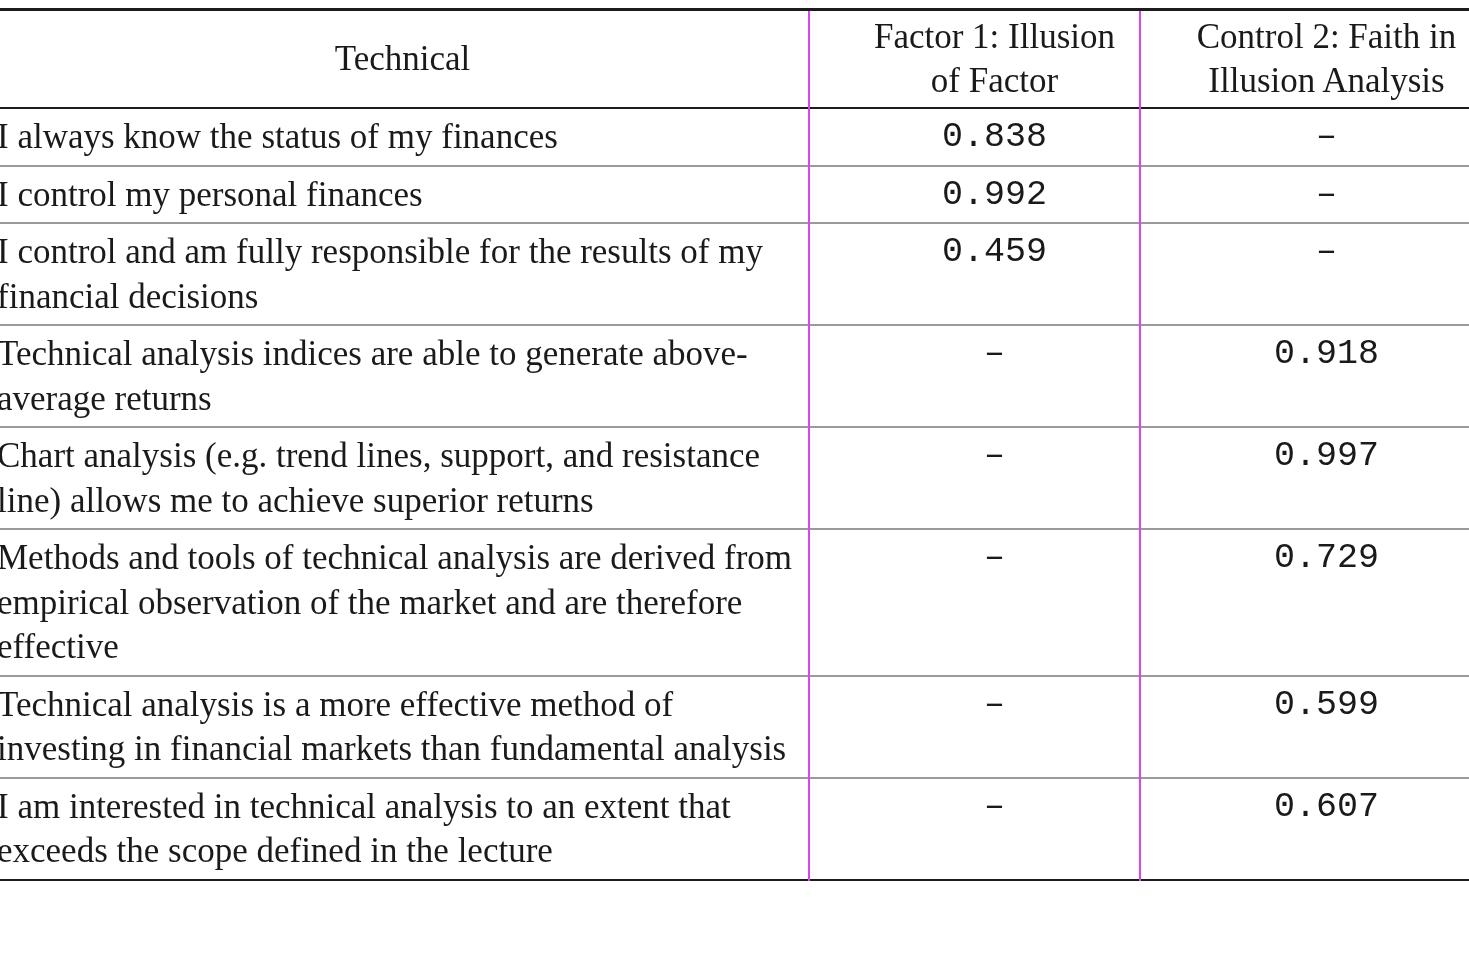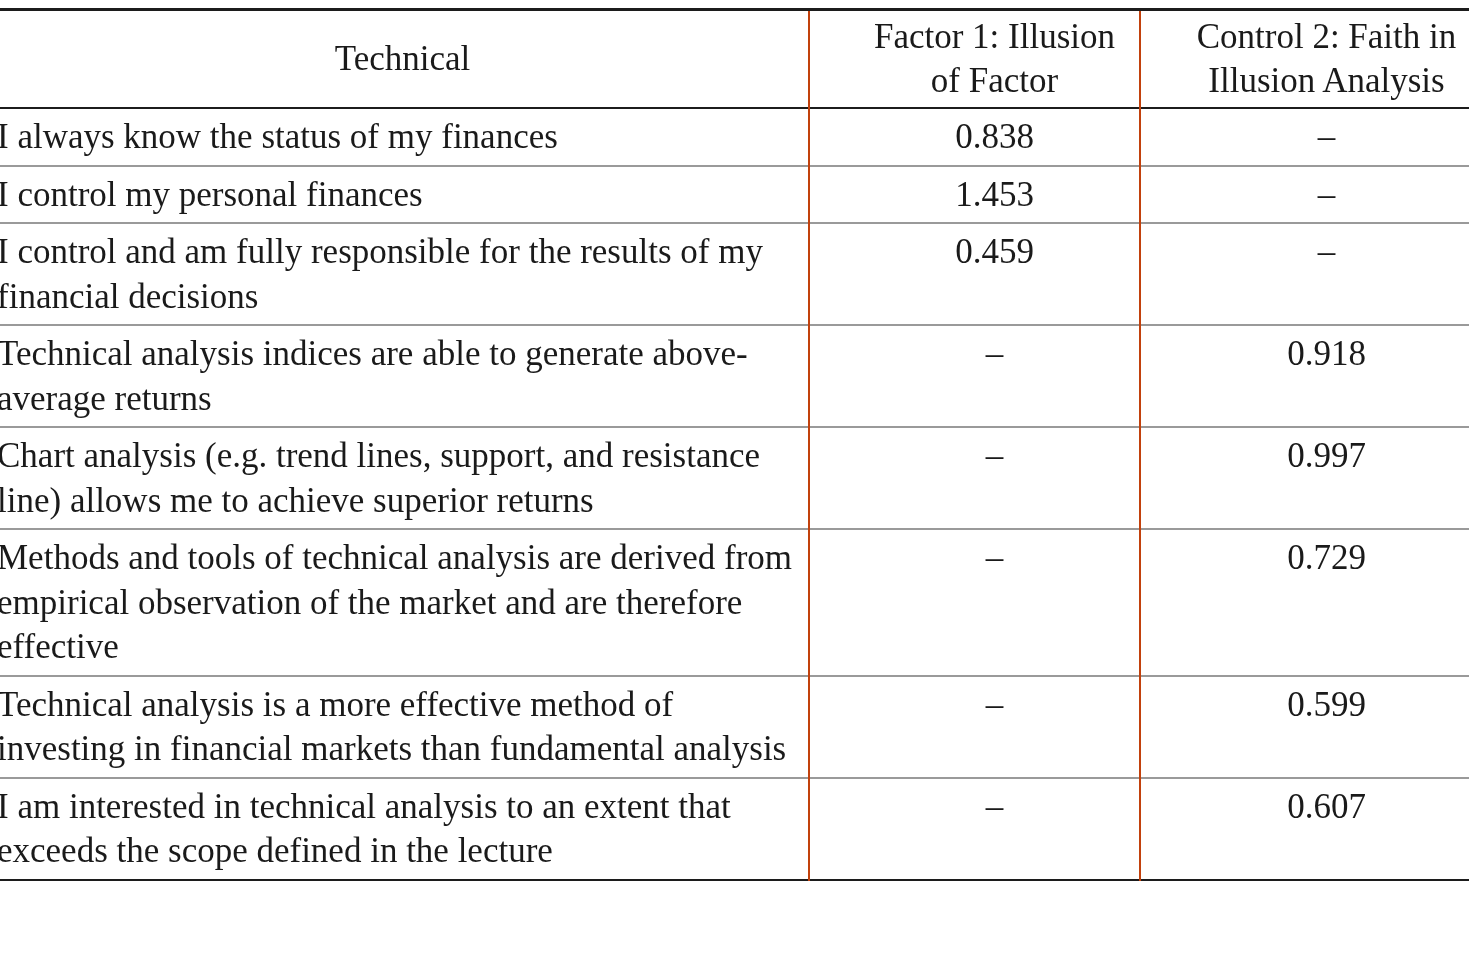--- a/index.html
+++ b/index.html
@@ -5,22 +5,22 @@
   html, body { margin:0; padding:0; background:#ffffff; }
   body { width:1469px; height:980px; overflow:hidden; position:relative;
          font-family:"Liberation Serif","DejaVu Serif",serif; color:#1a1a1a; }
   table { position:absolute; left:-3px; top:8px; border-collapse:collapse; width:1475px; table-layout:fixed; }
   col.c1 { width:812px; } col.c2 { width:331px; } col.c3 { width:332px; }
   thead tr { border-top:3px solid #1c1c1c; border-bottom:2px solid #1c1c1c; }
   th { font-weight:normal; font-size:35px; line-height:44px; height:96px; text-align:center; vertical-align:middle; padding:0 4px; }
   td { font-size:35px; line-height:44.5px; vertical-align:top; padding:6px 4px 5px 4px; }
   tbody tr { border-bottom:2px solid #9a9a9a; }
   tbody tr:last-child { border-bottom:2px solid #1c1c1c; }
-  th + th, td + td { border-left:2px solid #c2410c;padding-left:44px; }
-  td.num { text-align:center; }
+  th + th, td + td { border-left:2px solid #d946ef;padding-left:44px; }
+  td.num { text-align:center;font-family:Liberation Mono, monospace; }
   td.stmt { text-align:left; padding-left:0; }
 </style>
 </head>
 <body>
 
 <table>
   <colgroup>
       <col class="c1">
       <col class="c2">
       <col class="c3">
@@ -33,21 +33,21 @@
     </tr>
   </thead>
   <tbody>
     <tr>
       <td class="stmt">I always know the status of my finances</td>
       <td class="num">0.838</td>
       <td class="num">–</td>
     </tr>
     <tr>
       <td class="stmt">I control my personal finances</td>
-      <td class="num">1.453</td>
+      <td class="num">0.992</td>
       <td class="num">–</td>
     </tr>
     <tr>
       <td class="stmt">I control and am fully responsible for the results of my financial decisions</td>
       <td class="num">0.459</td>
       <td class="num">–</td>
     </tr>
     <tr>
       <td class="stmt">Technical analysis indices are able to generate above-average returns</td>
       <td class="num">–</td>

